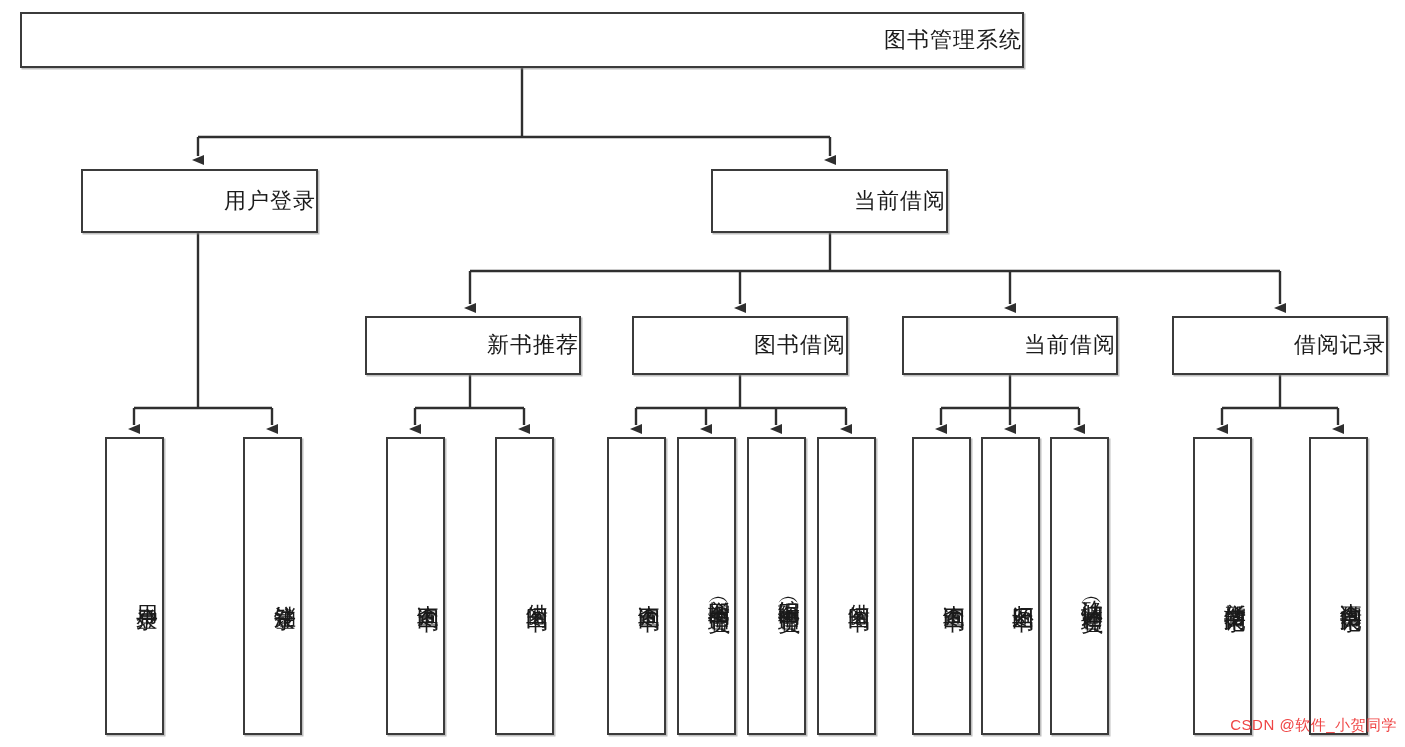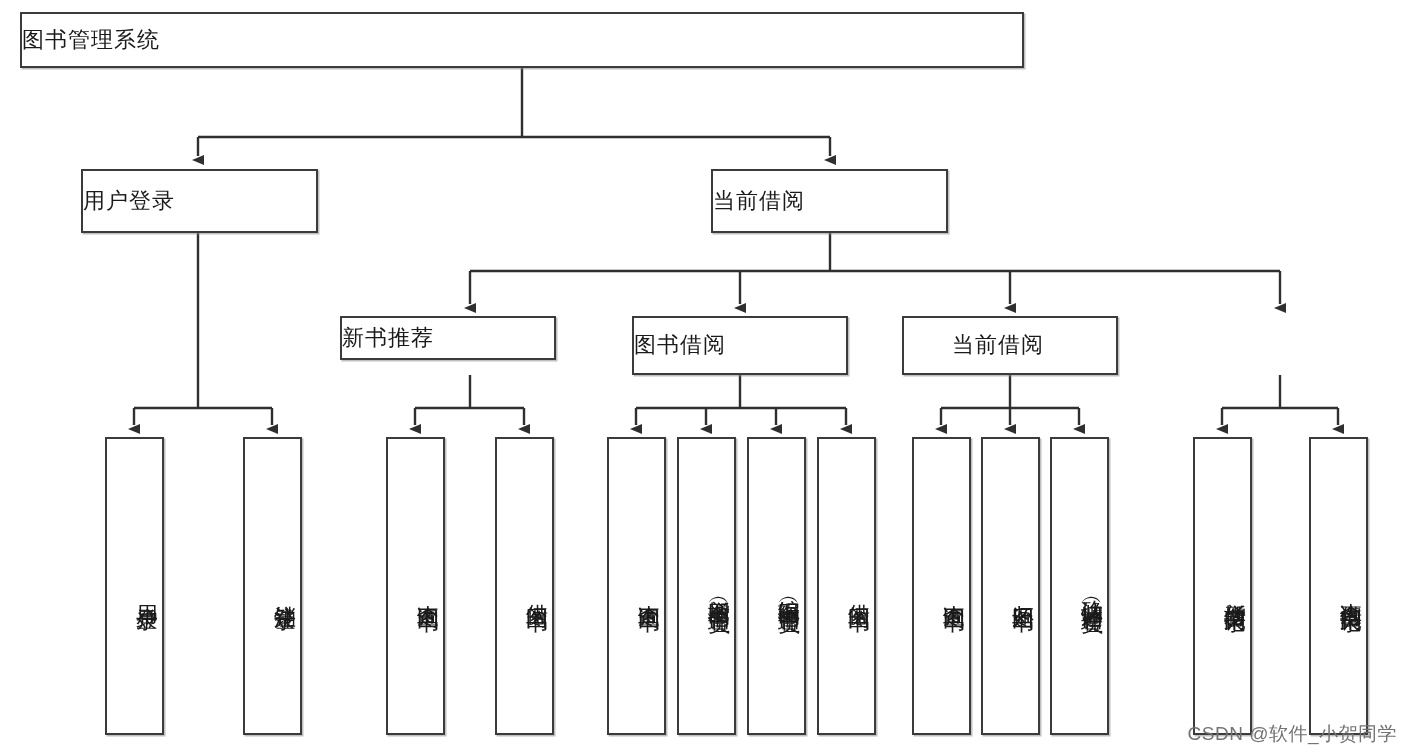--- a/index.html
+++ b/index.html
@@ -25,21 +25,21 @@
     height: 747px;
     pointer-events: none;
   }
   .node {
     position: absolute;
     box-sizing: border-box;
     border: 2px solid #3b3b3b;
     background: #ffffff;
     display: flex;
     align-items: center;
-    justify-content: flex-start;
+    justify-content: flex-end;
     color: #1a1a1a;
     box-shadow: 1.5px 1.5px 0 rgba(140,140,140,0.55);
   }
   .node.horiz {
     font-size: 22px;
     letter-spacing: 1px;
     line-height: 1.2;
   }
   .node.vert {
     writing-mode: vertical-rl;
@@ -52,23 +52,23 @@
     white-space: normal;
   }
   .node.vert .vlabel {
     writing-mode: vertical-rl;
     text-orientation: upright;
     display: block;
   }
   #watermark {
     position: absolute;
     right: 8px;
-    bottom: 0;
-    font-size: 19px;
-    color: #737373;
+    bottom: 12px;
+    font-size: 15px;
+    color: #ef4444;
     letter-spacing: 0.5px;
     user-select: none;
   }
 </style>
 </head>
 <body>
 
 <div id="canvas">
 
   <svg id="wires" viewBox="0 0 1405 747">
@@ -125,28 +125,31 @@
     <span>图书管理系统</span>
   </div>
 
   <div class="node horiz" style="left:81px; top:169px; width:237px; height:64px;">
     <span>用户登录</span>
   </div>
   <div class="node horiz" style="left:711px; top:169px; width:237px; height:64px;">
     <span>当前借阅</span>
   </div>
 
-  <div class="node horiz" style="left:340px; top:316px; width:216px; height:44px;">
+  <div class="node horiz" style="left:365px; top:316px; width:216px; height:59px;">
     <span>新书推荐</span>
   </div>
   <div class="node horiz" style="left:632px; top:316px; width:216px; height:59px;">
     <span>图书借阅</span>
   </div>
   <div class="node horiz" style="left:902px; top:316px; width:216px; height:59px;padding-left:48px;">
     <span>当前借阅</span>
+  </div>
+  <div class="node horiz" style="left:1172px; top:316px; width:216px; height:59px;">
+    <span>借阅记录</span>
   </div>
 
   <div class="node vert" style="left:105px; top:437px; width:59px; height:298px;">
     <span class="vlabel">用户登录</span>
   </div>
   <div class="node vert" style="left:243px; top:437px; width:59px; height:298px;">
     <span class="vlabel">注销登录</span>
   </div>
 
   <div class="node vert" style="left:386px; top:437px; width:59px; height:298px;">

